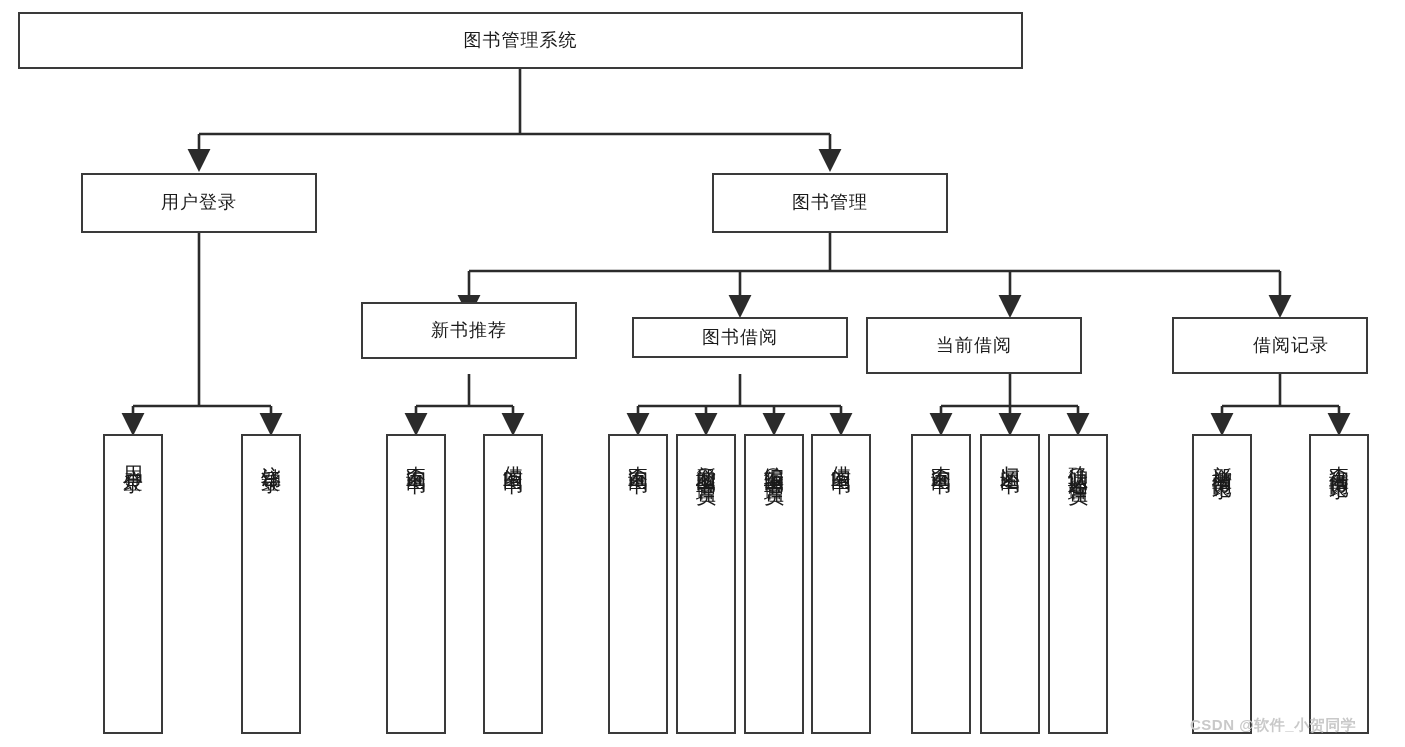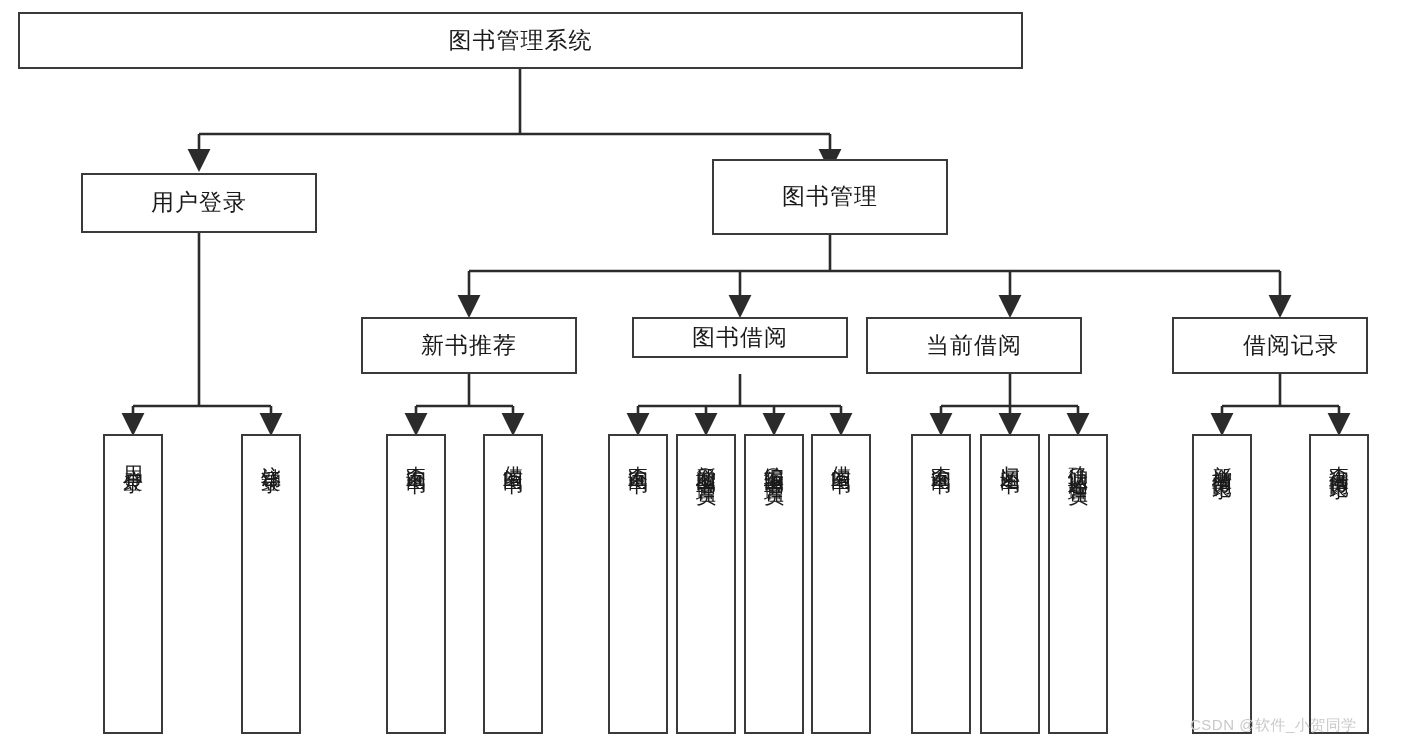--- a/index.html
+++ b/index.html
@@ -32,21 +32,21 @@
     border: 2px solid #3a3a3a;
     display: flex;
     align-items: center;
     justify-content: center;
     color: #1a1a1a;
   }
   .node.h {
     
   }
   .node.h .label {
-    font-size: 23px;
+    font-size: 18px;
     line-height: 1.2;
     letter-spacing: 1px;
     white-space: nowrap;
   }
   .node.v {
     
     align-items: flex-start;
     justify-content: center;
     padding-top: 14px;
   }
@@ -57,20 +57,21 @@
     line-height: 1.05;
     letter-spacing: 3px;
     white-space: nowrap;
   }
   .watermark {
     position: absolute;
     font-size: 15px;
     color: #c9c9c9;
     white-space: nowrap;
     letter-spacing: 0.5px;
+    font-weight: bold;
   }
 </style>
 </head>
 <body>
 
 <div id="canvas">
 
   <svg id="wires" viewBox="0 0 1405 747">
     <defs>
       <marker id="arrow" viewBox="0 0 12 12" refX="10" refY="6" markerWidth="9" markerHeight="9" orient="auto-start-reverse">
@@ -124,25 +125,25 @@
   </svg>
 
   <div class="node h" style="left:18px; top:12px; width:1005px; height:57px;">
     <span class="label">图书管理系统</span>
   </div>
 
   <div class="node h" style="left:81px; top:173px; width:236px; height:60px;">
     <span class="label">用户登录</span>
   </div>
 
-  <div class="node h" style="left:712px; top:159px; width:236px; height:76px;">
+  <div class="node h" style="left:712px; top:173px; width:236px; height:60px;">
     <span class="label">图书管理</span>
   </div>
 
-  <div class="node h" style="left:361px; top:317px; width:216px; height:57px;">
+  <div class="node h" style="left:361px; top:302px; width:216px; height:57px;">
     <span class="label">新书推荐</span>
   </div>
 
   <div class="node h" style="left:632px; top:317px; width:216px; height:41px;">
     <span class="label">图书借阅</span>
   </div>
 
   <div class="node h" style="left:866px; top:317px; width:216px; height:57px;">
     <span class="label">当前借阅</span>
   </div>

